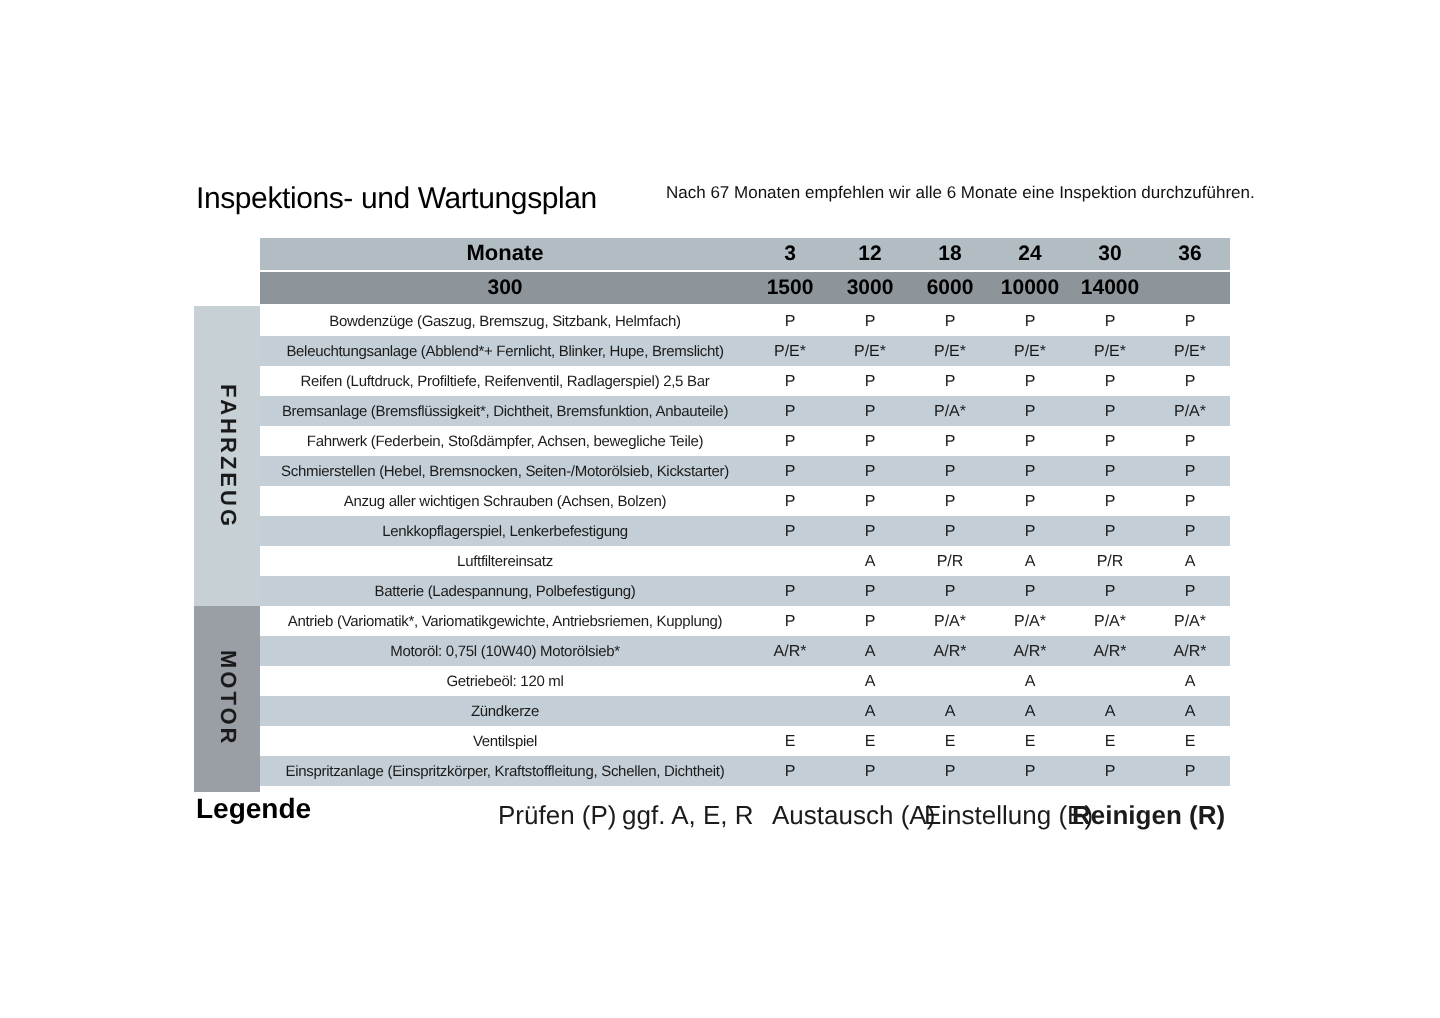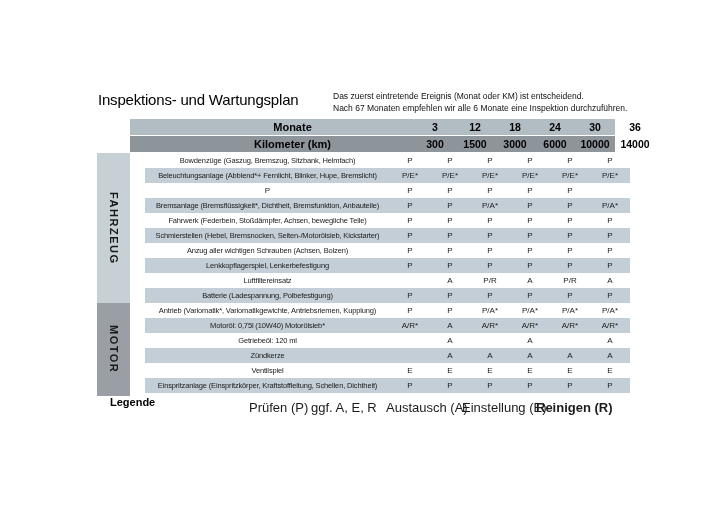--- a/index.html
+++ b/index.html
@@ -18,80 +18,78 @@
     font-size:15px;font-weight:normal;letter-spacing:-0.2px;color:#000;
   }
   .note{
     position:absolute;left:333px;top:91px;
     font-size:8.5px;line-height:11.5px;color:#111;
   }
   .table{position:absolute;left:97px;top:119px;width:518px;}
   .hrow{
     margin-left:33px;width:485px;height:17px;
     display:grid;grid-template-columns:245px repeat(6,40px);
-    align-items:center;border-bottom:1px solid #fff;padding-left:40px;
+    align-items:center;border-bottom:1px solid #fff;
   }
   .hrow.monate{background:var(--monate);}
   .hrow.km{background:var(--km);}
   .hlabel{font-size:11px;font-weight:bold;text-align:center;color:#000;}
   .hcell{font-size:10.5px;font-weight:bold;text-align:center;color:#000;}
-  .tbody{padding-left:48px;width:518px;}
+  .tbody{padding-left:33px;width:518px;}
   .trow{
     width:485px;height:15px;
     display:grid;grid-template-columns:245px repeat(6,40px);
     align-items:center;
   }
   .trow.striped{background:var(--stripe);}
   .rlabel{
     font-size:7.5px;letter-spacing:-0.15px;text-align:center;
     white-space:nowrap;overflow:hidden;
   }
   .vcell{font-size:8px;text-align:center;}
   .section-label{
     position:absolute;left:0;width:33px;
     display:flex;align-items:center;justify-content:center;
     writing-mode:vertical-rl;
     font-size:11px;font-weight:bold;letter-spacing:1.5px;color:#1a1a1a;
   }
   .section-fahrzeug{top:34px;height:150px;background:var(--fahrzeug);}
   .section-motor{top:184px;height:93px;background:var(--motor);}
   .legend-title{
-    position:absolute;left:110px;top:396px;
-    font-size:11px;font-weight:bold;color:#000;text-align:right;
+    position:absolute;left:98px;top:396px;
+    font-size:14px;font-weight:bold;color:#000;text-align:right;
   }
   .legend-items{position:absolute;left:0;top:400px;width:720px;height:14px;}
   .legend-item{position:absolute;font-size:13px;white-space:nowrap;}
   .legend-item:nth-child(1){left:249px;}
   .legend-item:nth-child(2){left:311px;}
   .legend-item:nth-child(3){left:386px;}
   .legend-item:nth-child(4){left:462px;}
   .legend-item:nth-child(5){left:536px;font-weight:bold;}
 </style>
 </head>
 <body>
 
 <div class="page-title">Inspektions- und Wartungsplan</div>
 
 <div class="note">
-  <div>Das zuerst eintretende Ereignis (Monat oder KM) ist entscheidend.</div>
   <div>Nach 67 Monaten empfehlen wir alle 6 Monate eine Inspektion durchzuführen.</div>
 </div>
 
 <div class="table">
   <div class="hrow monate">
     <div class="hlabel">Monate</div>
   <div class="hcell">3</div>
       <div class="hcell">12</div>
       <div class="hcell">18</div>
       <div class="hcell">24</div>
       <div class="hcell">30</div>
       <div class="hcell">36</div>
     </div>
   <div class="hrow km">
-    <div class="hlabel">Kilometer (km)</div>
   <div class="hcell">300</div>
       <div class="hcell">1500</div>
       <div class="hcell">3000</div>
       <div class="hcell">6000</div>
       <div class="hcell">10000</div>
       <div class="hcell">14000</div>
     </div>
   <div class="tbody">
       <div class="trow">
         <div class="rlabel">Bowdenzüge (Gaszug, Bremszug, Sitzbank, Helmfach)</div>
@@ -105,20 +103,21 @@
       <div class="trow striped">
         <div class="rlabel">Beleuchtungsanlage (Abblend*+ Fernlicht, Blinker, Hupe, Bremslicht)</div>
         <div class="vcell">P/E*</div>
         <div class="vcell">P/E*</div>
         <div class="vcell">P/E*</div>
         <div class="vcell">P/E*</div>
         <div class="vcell">P/E*</div>
         <div class="vcell">P/E*</div>
       </div>
       <div class="trow">
+        <div class="rlabel">Reifen (Luftdruck, Profiltiefe, Reifenventil, Radlagerspiel) 2,5 Bar</div>
         <div class="vcell">P</div>
         <div class="vcell">P</div>
         <div class="vcell">P</div>
         <div class="vcell">P</div>
         <div class="vcell">P</div>
         <div class="vcell">P</div>
       </div>
       <div class="trow striped">
         <div class="rlabel">Bremsanlage (Bremsflüssigkeit*, Dichtheit, Bremsfunktion, Anbauteile)</div>
         <div class="vcell">P</div>

